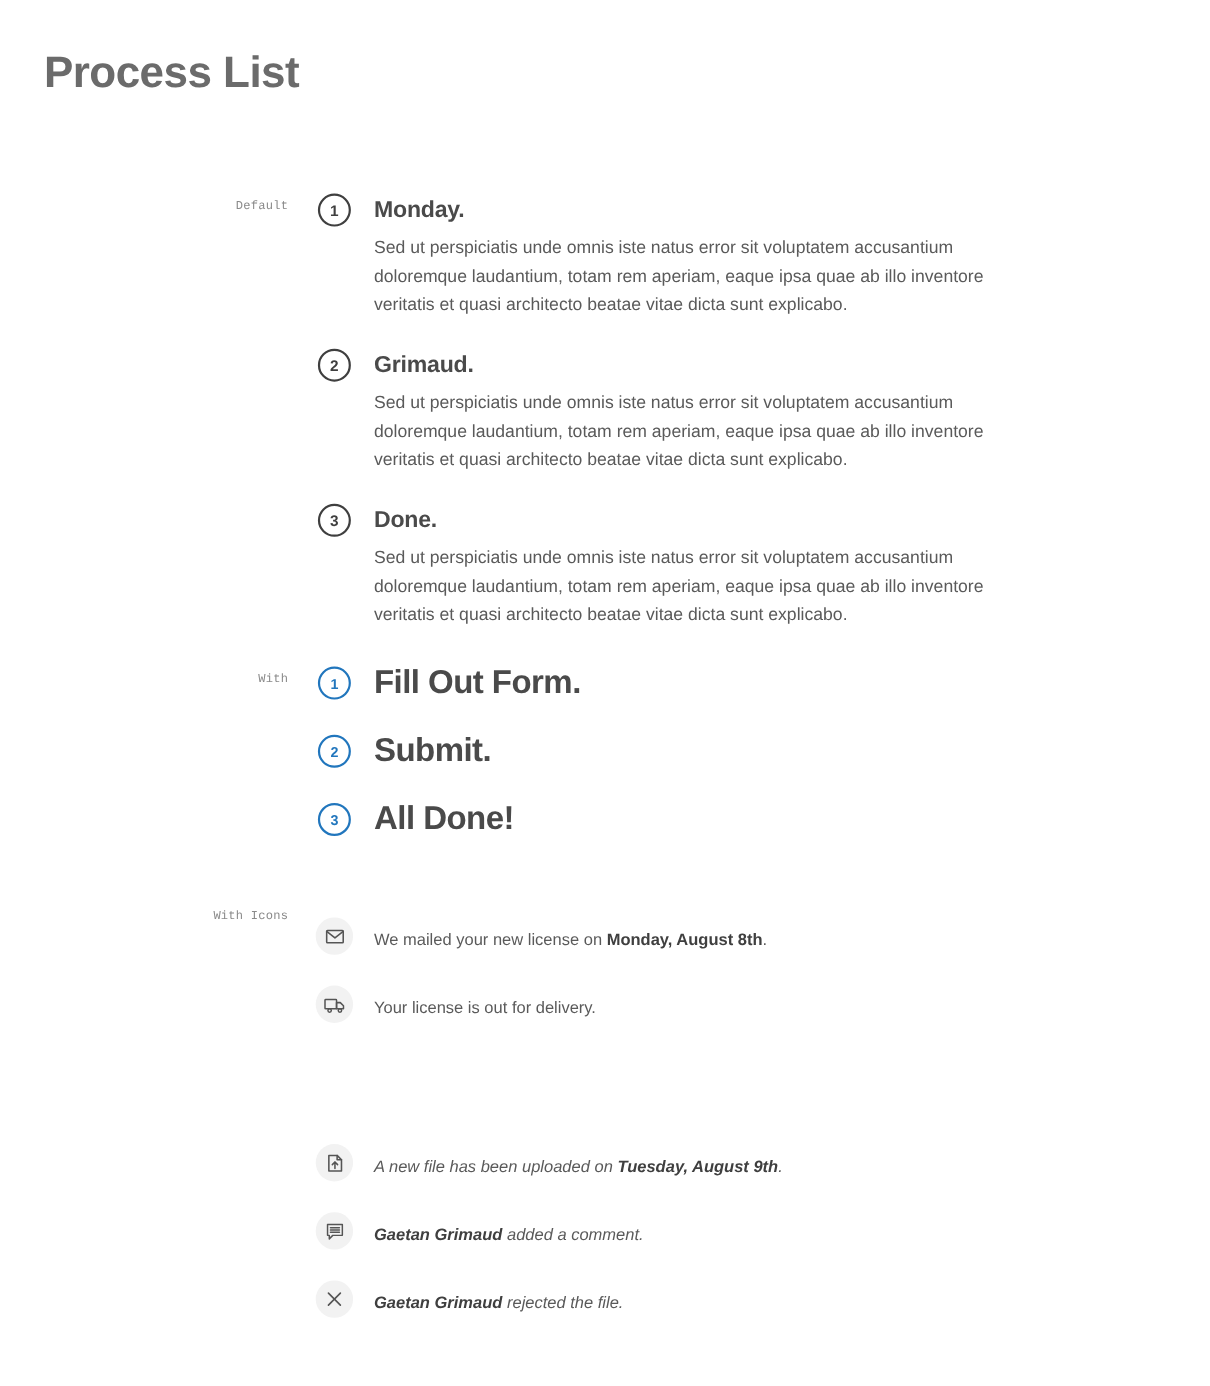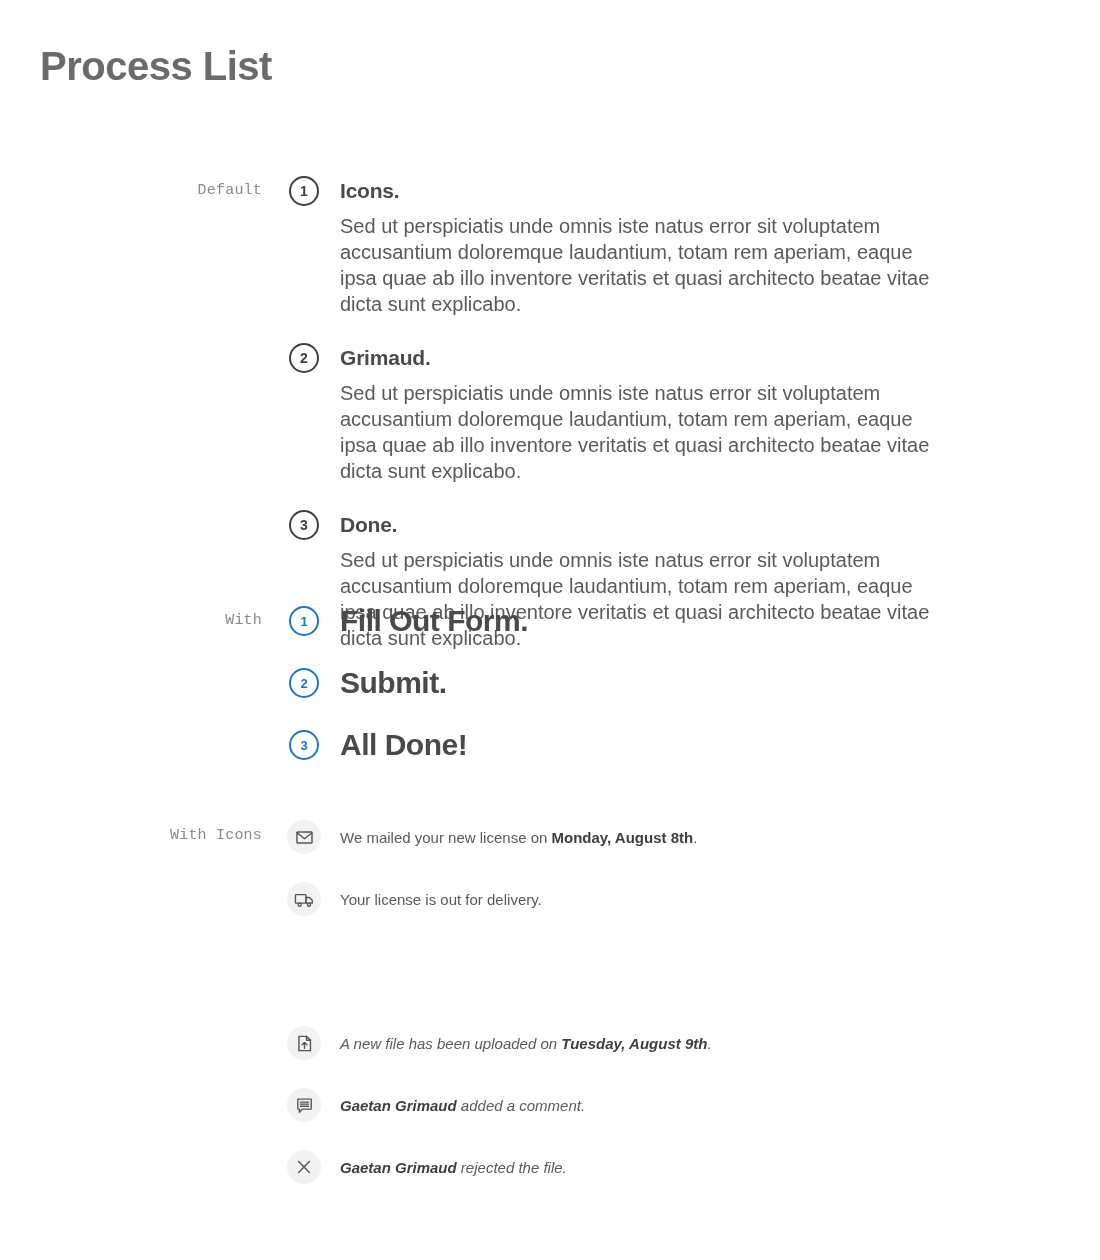--- a/index.html
+++ b/index.html
@@ -39,21 +39,21 @@
     position: absolute;
     left: 0;
     width: 1100px;
   }
   .section-label {
     position: absolute;
     left: 0;
     width: 262px;
     text-align: right;
     font-family: "Liberation Mono", "DejaVu Sans Mono", monospace;
-    font-size: 15px;
+    font-size: 11px;
     color: #8a8a8a;
     letter-spacing: 0.2px;
   }
 
   .list {
     position: absolute;
     left: 286px;
     top: 0;
     width: 700px;
   }
@@ -110,21 +110,21 @@
   }
   .step-title {
     font-size: 21px;
     font-weight: bold;
     color: #4a4a4a;
     line-height: 1;
     margin: 4px 0 0 0;
     letter-spacing: -0.2px;
   }
   .step-body {
-    font-size: 20px;
+    font-size: 16px;
     line-height: 26px;
     color: #5a5a5a;
     margin: 12px 0 0 0;
     max-width: 590px;
   }
 
   
   .large-list .circle {
     width: 30px;
     height: 30px;
@@ -140,21 +140,21 @@
   }
   .large-list .step-title {
     font-size: 30px;
     margin-top: 0px;
     letter-spacing: -0.5px;
   }
   .large-list .row { min-height: 62px; }
   .large-list .content { padding-left: 18px; }
 
   
-  .icon-list .row { min-height: 62px; }
+  .icon-list .row { min-height: 62px; align-items: center; }
   .icon-circle {
     position: relative;
     z-index: 2;
     width: 34px;
     height: 34px;
     border-radius: 50%;
     background: #f2f2f2;
     display: flex;
     align-items: center;
     justify-content: center;
@@ -190,21 +190,21 @@
     <div class="section-label" style="top:6px;">Default</div>
 
     <div class="list default-list">
 
       <div class="row">
         <div class="marker-col">
           <div class="connector"></div>
           <div class="circle">1</div>
         </div>
         <div class="content">
-          <div class="step-title">Icons.</div>
+          <div class="step-title">Monday.</div>
           <div class="step-body">Sed ut perspiciatis unde omnis iste natus error sit voluptatem accusantium doloremque laudantium, totam rem aperiam, eaque ipsa quae ab illo inventore veritatis et quasi architecto beatae vitae dicta sunt explicabo.</div>
           <div style="height:26px"></div>
         </div>
       </div>
 
       <div class="row">
         <div class="marker-col">
           <div class="connector"></div>
           <div class="circle">2</div>
         </div>

